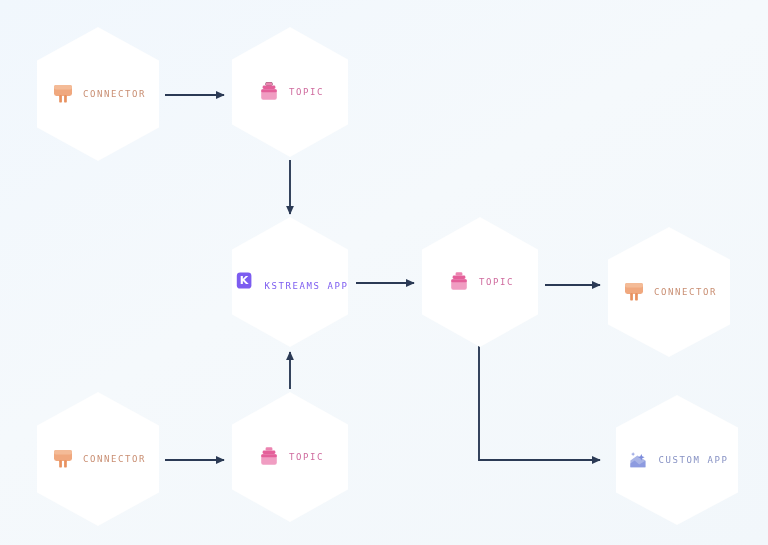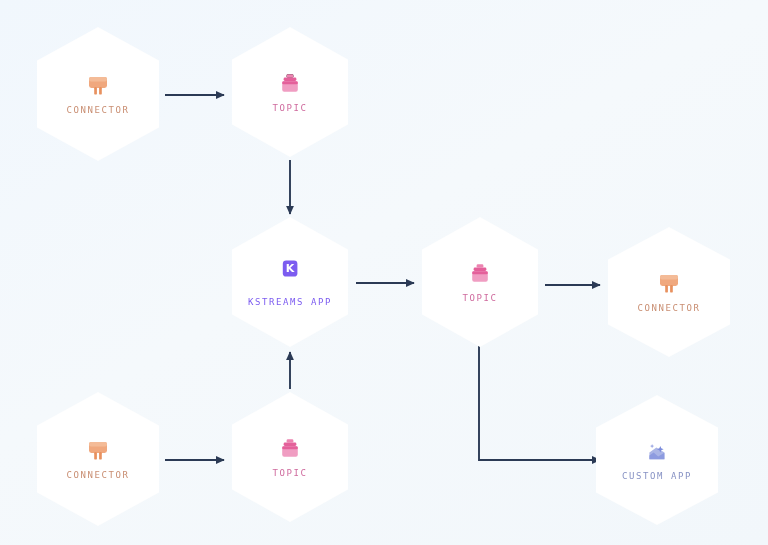--- a/index.html
+++ b/index.html
@@ -43,21 +43,21 @@
     height: 100%;
     background: #ffffff;
     clip-path: polygon(50% 0%, 100% 25%, 100% 75%, 50% 100%, 0% 75%, 0% 25%);
     filter: drop-shadow(0px 3px 6px rgba(110,130,160,0.16))
             drop-shadow(0px 1px 2px rgba(110,130,160,0.10));
   }
   .hex-inner {
     position: relative;
     z-index: 2;
     display: flex;
-    flex-direction: column;
+    flex-direction: row;
     align-items: center;
     justify-content: center;
     gap: 7px;
     pointer-events: none;
   }
   .node-icon {
     width: 26px;
     height: 24px;
     display: block;
   }
@@ -182,21 +182,21 @@
       <svg class="node-icon" viewBox="0 0 26 24">
         <rect x="9.6" y="2.2" width="6.8" height="3.4" rx="1.3" fill="#ec83b0"></rect>
         <rect x="6.6" y="5.6" width="12.8" height="3.3" rx="1.3" fill="#e4609a"></rect>
         <rect x="5.2" y="9.2" width="15.6" height="10.6" rx="2" fill="#f09dc2"></rect>
         <rect x="5.2" y="9.2" width="15.6" height="3.1" rx="1.4" fill="#e4609a"></rect>
       </svg>
       <div class="node-label" style="color:#cf6b9e;">TOPIC</div>
     </div>
   </div>
 
-  <div class="node" style="left:596px; top:395px; width:122px; height:130px;">
+  <div class="node" style="left:616px; top:395px; width:122px; height:130px;">
     <div class="hex-shape"></div>
     <div class="hex-inner">
       <svg class="node-icon" viewBox="0 0 26 24">
         <path d="M5.4,12.6 L12.4,7.4 L20.4,12.6 L20.4,19.2 L5.4,19.2 Z" fill="#aab5e6"></path>
         <path d="M5.4,15.4 L9.6,12.6 L14.2,16.4 L20.4,12.8 L20.4,19.2 L5.4,19.2 Z" fill="#8d9be0"></path>
         <path d="M16.3,6.0 L17.25,8.35 L19.6,9.3 L17.25,10.25 L16.3,12.6 L15.35,10.25 L13.0,9.3 L15.35,8.35 Z" fill="#7c8cdc"></path>
         <path d="M8.1,4.0 L8.72,5.48 L10.2,6.1 L8.72,6.72 L8.1,8.2 L7.48,6.72 L6.0,6.1 L7.48,5.48 Z" fill="#9aa6e2"></path>
       </svg>
       <div class="node-label" style="color:#8792c4;">CUSTOM APP</div>
     </div>

